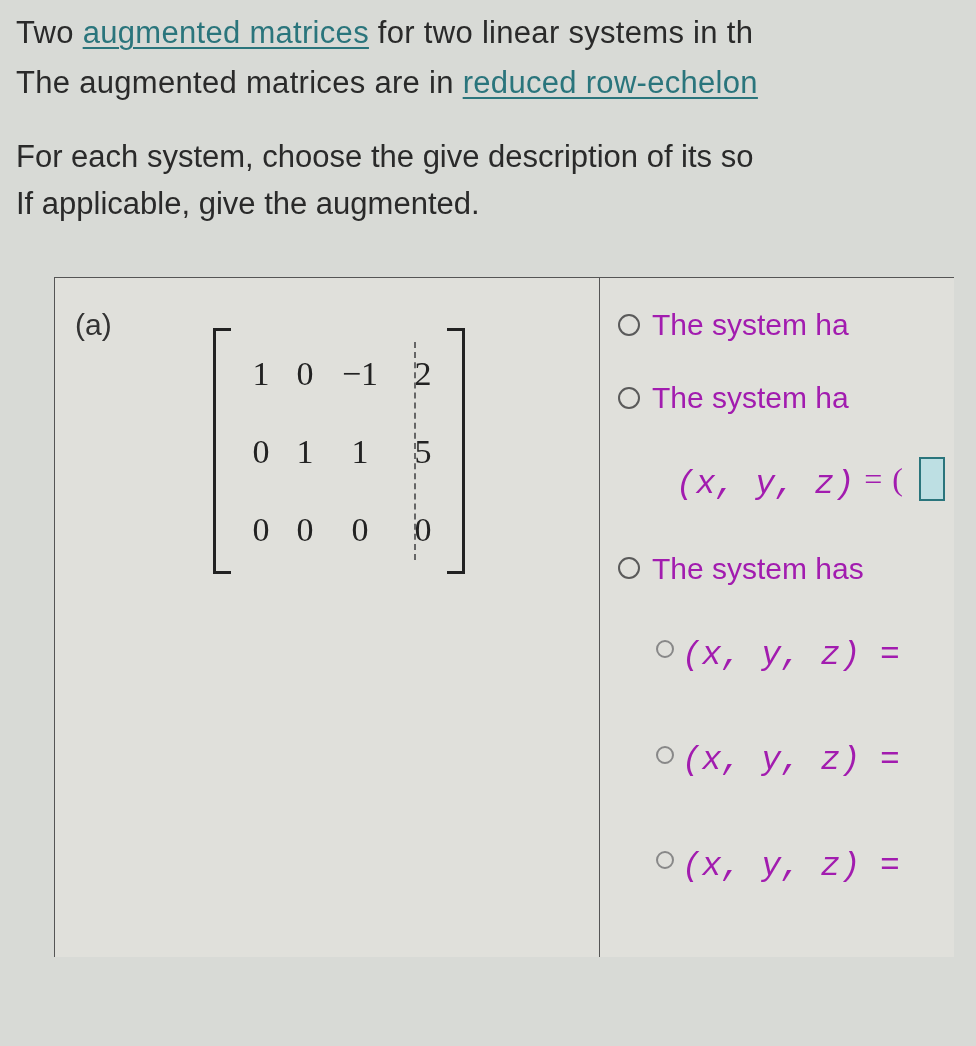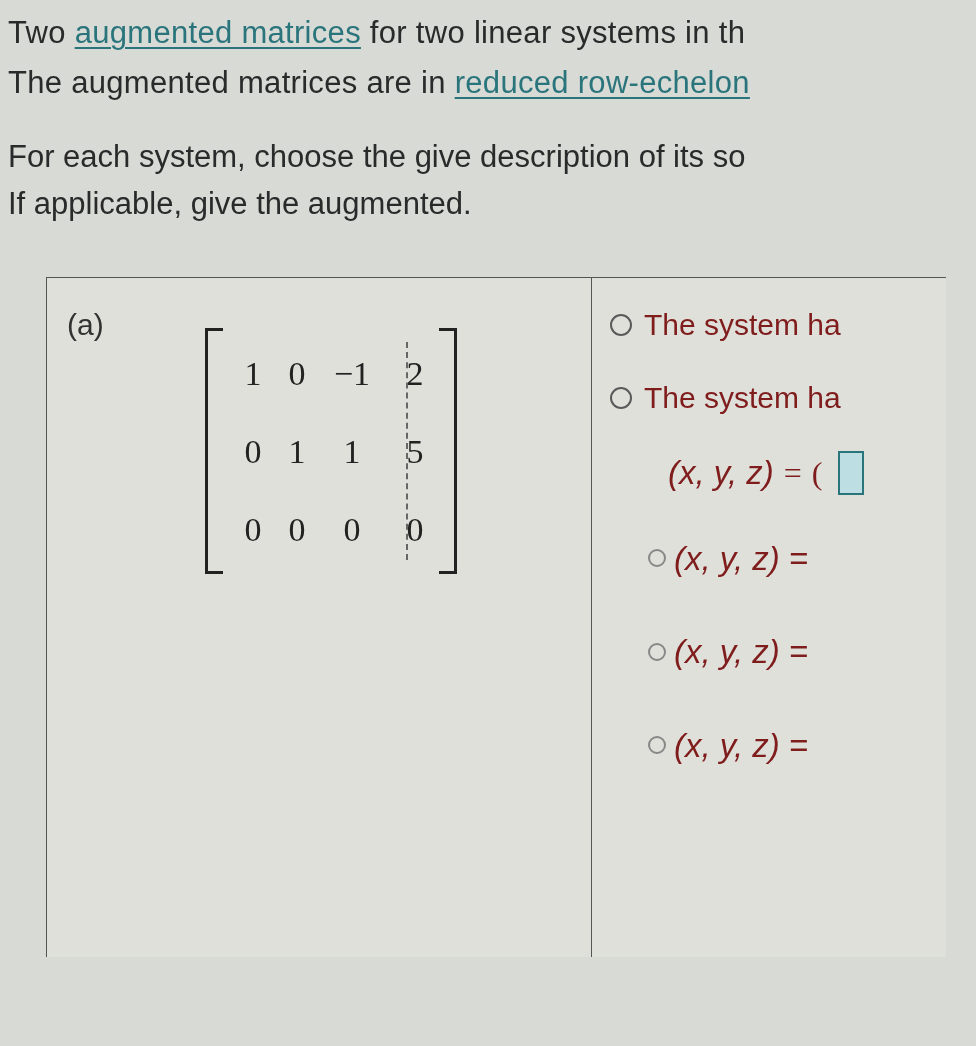--- a/index.html
+++ b/index.html
@@ -10,21 +10,21 @@
     body {
       font-family: Verdana, Geneva, sans-serif;
       background: #d8dad6;
       width: 976px;
       height: 1046px;
       overflow: hidden;
       color: #2a2a2a;
       position: relative;
     }
     .page-content {
-      padding: 10px 8px;
+      padding: 10px 16px;
       font-size: 31px;
       line-height: 1.5;
     }
     .intro-line-1 {
       letter-spacing: 0.3px;
       white-space: nowrap;
     }
     .intro-line-2 {
       letter-spacing: 0.3px;
       white-space: nowrap;
@@ -114,41 +114,42 @@
       position: absolute;
       left: 197px;
       top: 18px;
       bottom: 18px;
       border-left: 2px dashed #666;
     }
     .right-cell {
       flex: 1;
       padding: 24px 0 0 18px;
       font-size: 30px;
-      color: #7f1d1d;
+      color: #a21caf;
       overflow: hidden;
     }
     .option-row {
       display: flex;
       align-items: center;
       gap: 12px;
       margin-bottom: 28px;
       white-space: nowrap;
     }
     .radio-circle {
       width: 22px;
       height: 22px;
       border: 2px solid #5a5a5a;
       border-radius: 50%;
       flex-shrink: 0;
     }
     .math-italic {
-      font-family: Liberation Sans, sans-serif;
+      font-family: Liberation Mono, monospace;
       font-style: italic;
       font-size: 33px;
+      margin-top: 12px;
     }
     .math-eq {
       font-family: Georgia, serif;
       font-size: 32px;
     }
     .input-box {
       display: inline-block;
       width: 26px;
       height: 44px;
       border: 2px solid #2a757c;
@@ -233,20 +234,24 @@
         <span>The system ha</span>
       </div>
 
       <div class="solution-eq-row">
         <span class="math-italic">(x, y, z)</span>
         <span class="math-eq"> = </span>
         <span class="math-eq">(</span>
         <span class="input-box"></span>
       </div>
 
+      <div class="option-row">
+        <span class="radio-circle"></span>
+        <span>The system has</span>
+      </div>
 
       <div class="sub-option-row">
         <span class="radio-circle small"></span>
         <span class="math-italic">(x, y, z) =</span>
       </div>
 
       <div class="sub-option-row">
         <span class="radio-circle small"></span>
         <span class="math-italic">(x, y, z) =</span>
       </div>

